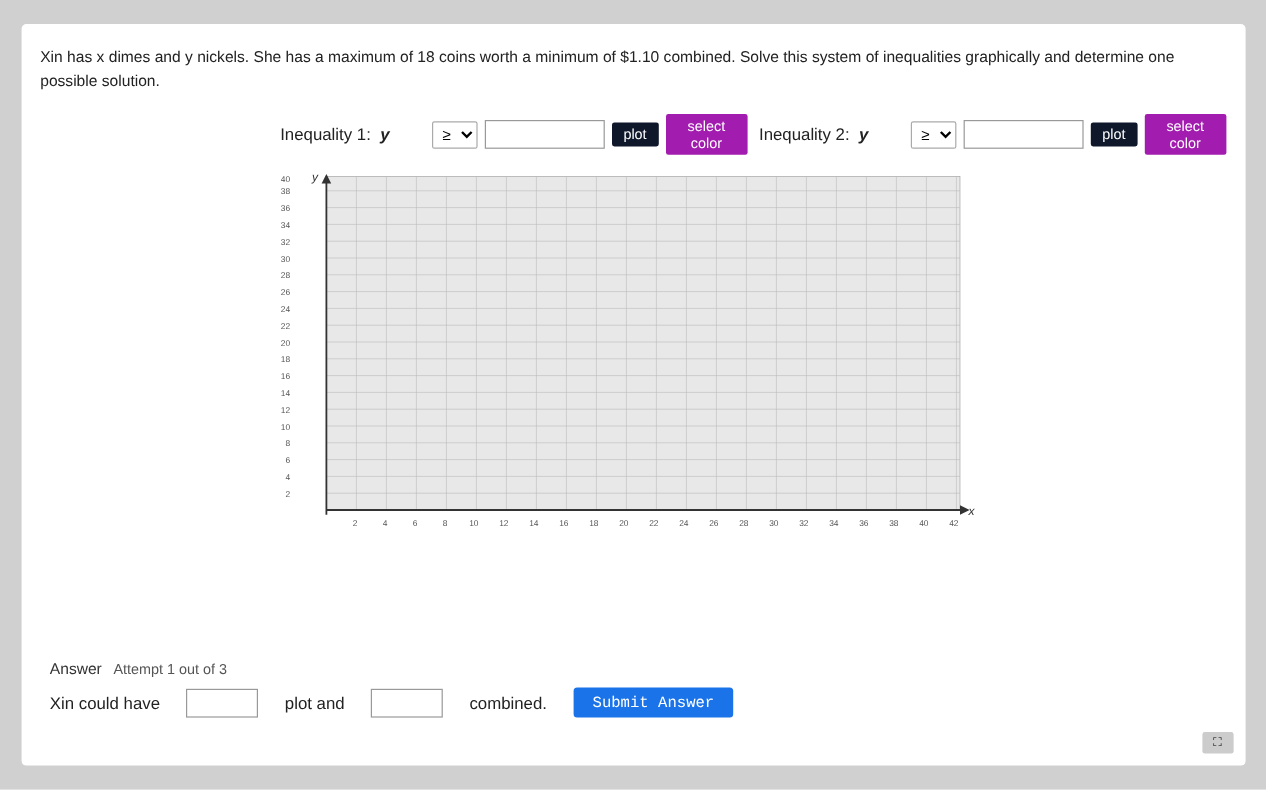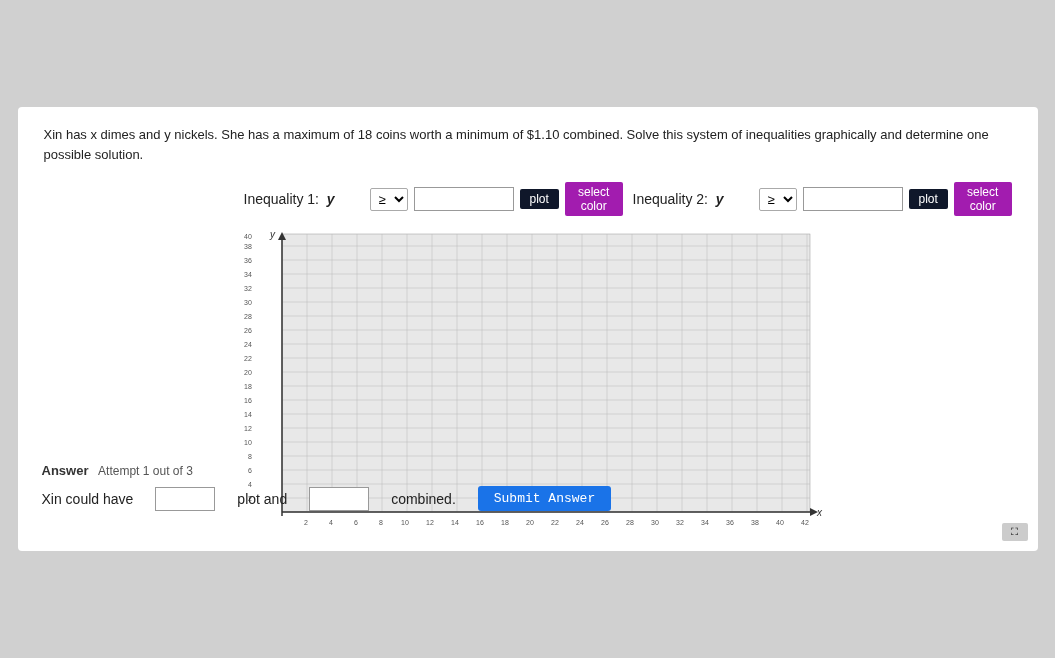--- a/index.html
+++ b/index.html
@@ -9,23 +9,23 @@
       width: 1055px;
       height: 658px;
       overflow: hidden;
       display: flex;
       align-items: center;
       justify-content: center;
     }
     .main-container {
       background: #ffffff;
       width: 1020px;
-      height: 444px;
+      height: 618px;
       border-radius: 4px;
-      padding: 18px 26px;
+      padding: 18px 16px;
       position: relative;
       overflow: hidden;
     }
     .problem-text {
       font-size: 13px;
       line-height: 1.5;
       color: #222;
       margin-bottom: 18px;
       max-width: 950px;
     }
@@ -297,21 +297,21 @@
       <text x="457" y="295" font-size="7" fill="#555">34</text>
       <text x="482" y="295" font-size="7" fill="#555">36</text>
       <text x="507" y="295" font-size="7" fill="#555">38</text>
       <text x="532" y="295" font-size="7" fill="#555">40</text>
       <text x="557" y="295" font-size="7" fill="#555">42</text>
     </svg>
   </div>
 
   <div class="answer-section">
     <div class="answer-label-row">
-      <span style="font-weight:bold;">Answer</span>
+      <span style="font-weight:normal;">Answer</span>
       <span class="attempt-text">Attempt 1 out of 3</span>
     </div>
     <div class="answer-input-row">
       <span>Xin could have</span>
       <input class="answer-input" type="text" value="" style="">
       <span>plot and</span>
       <input class="answer-input" type="text" value="" style="">
       <span>combined.</span>
       <button class="btn-submit">Submit Answer</button>
     </div>

